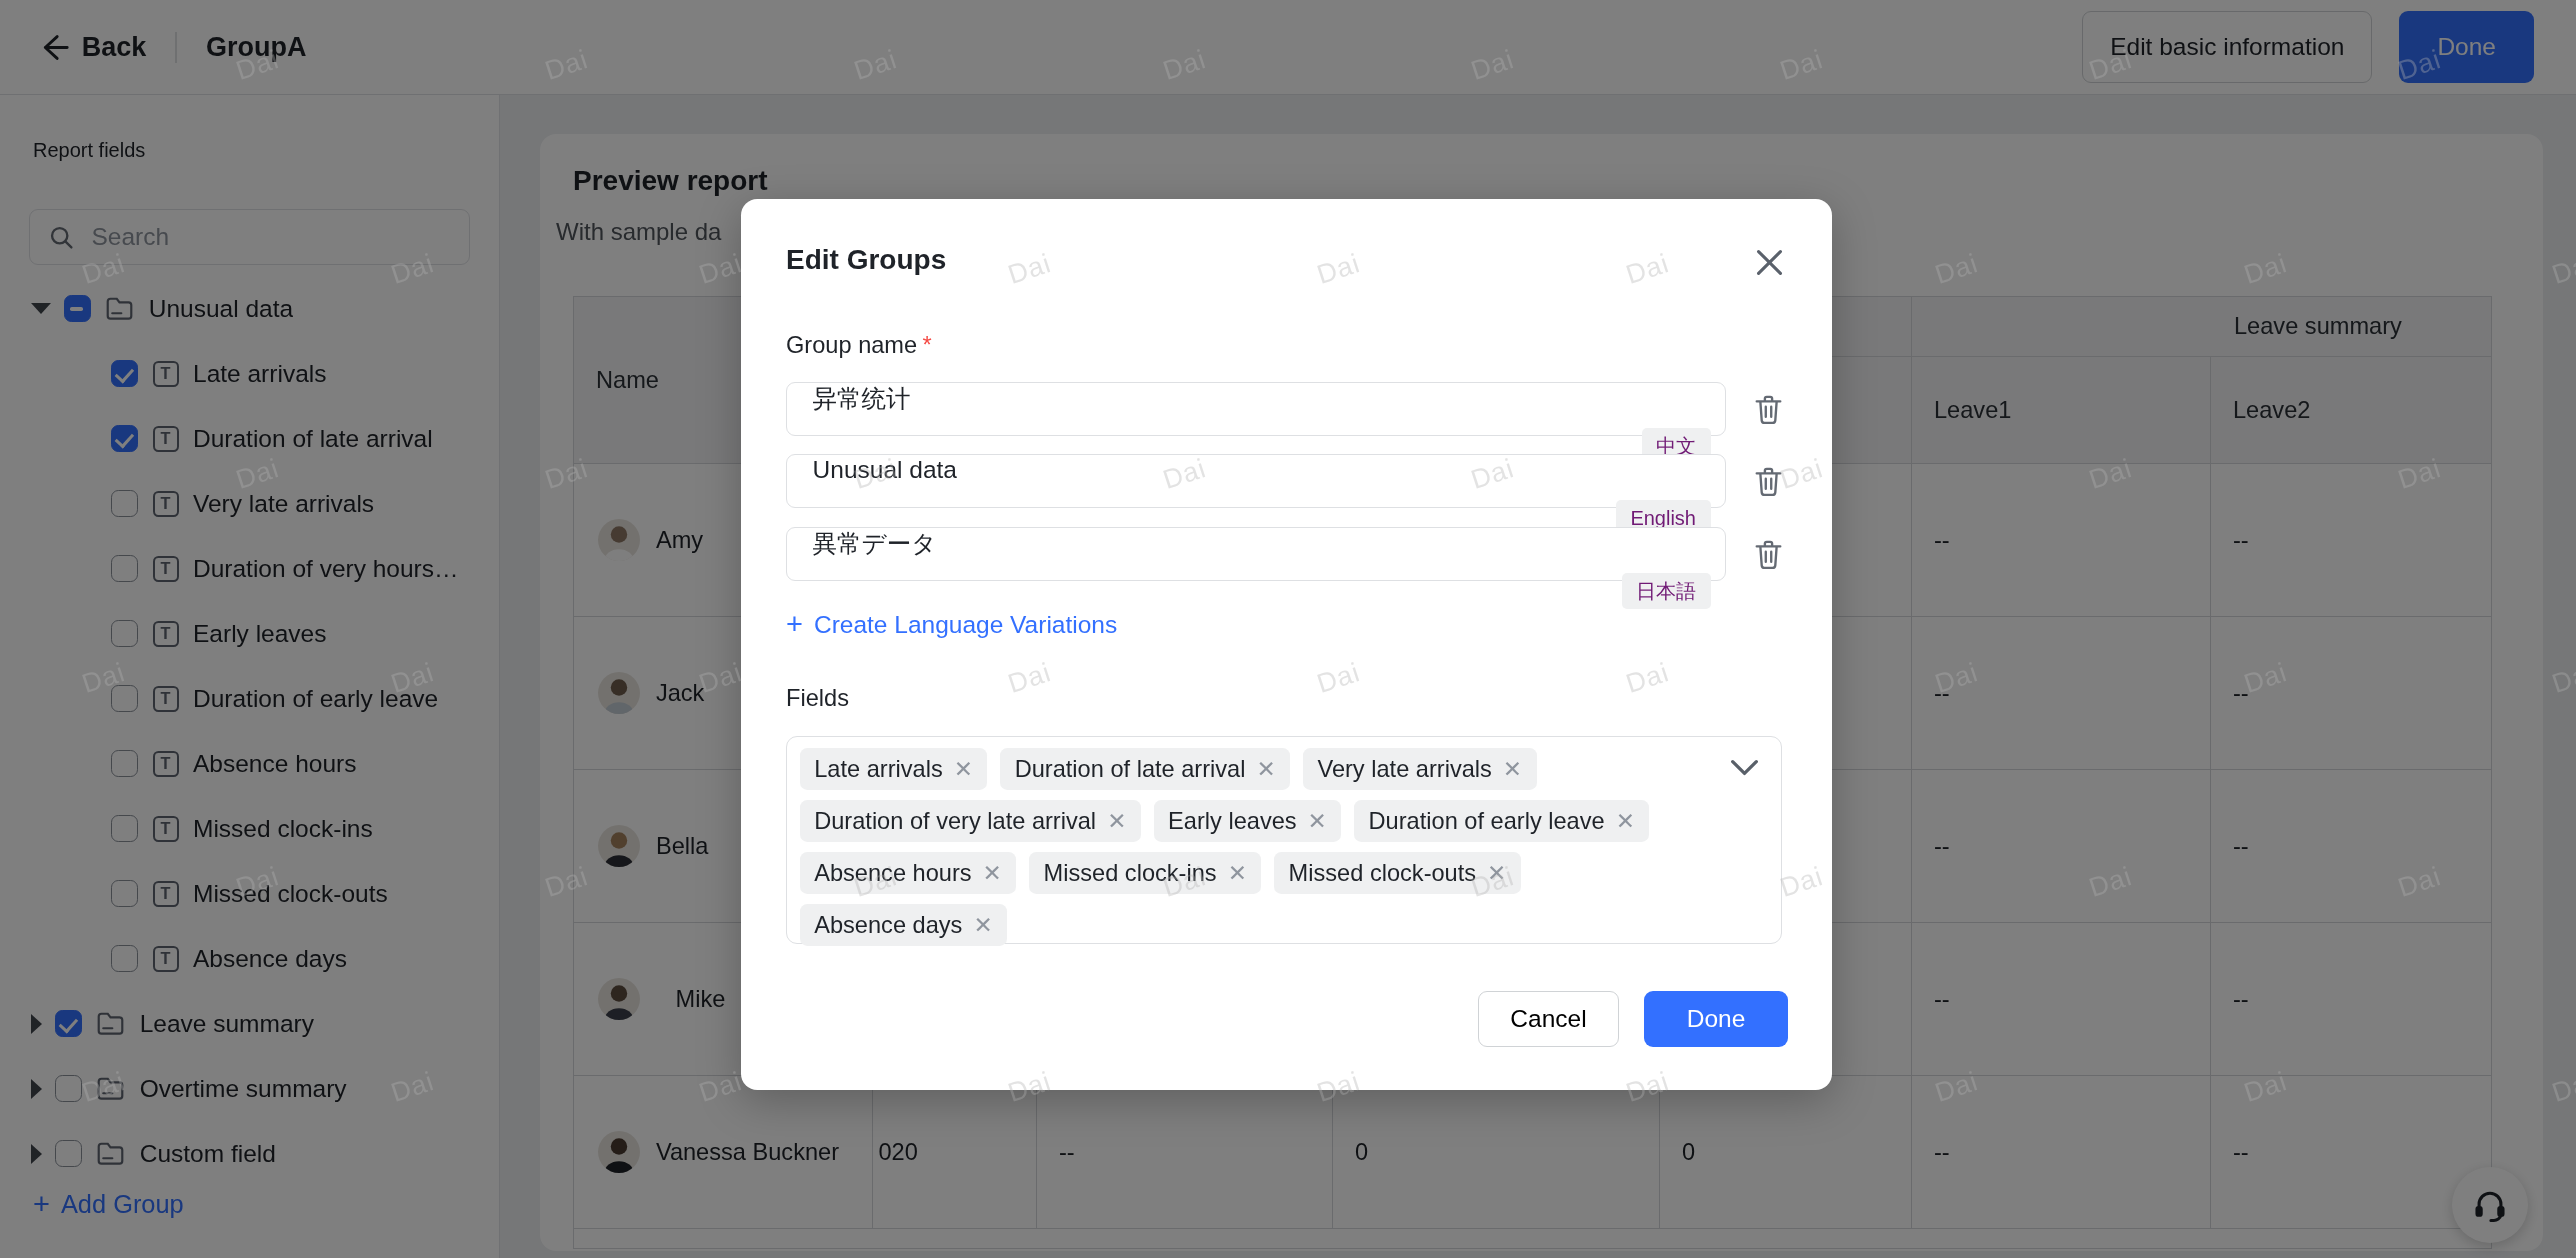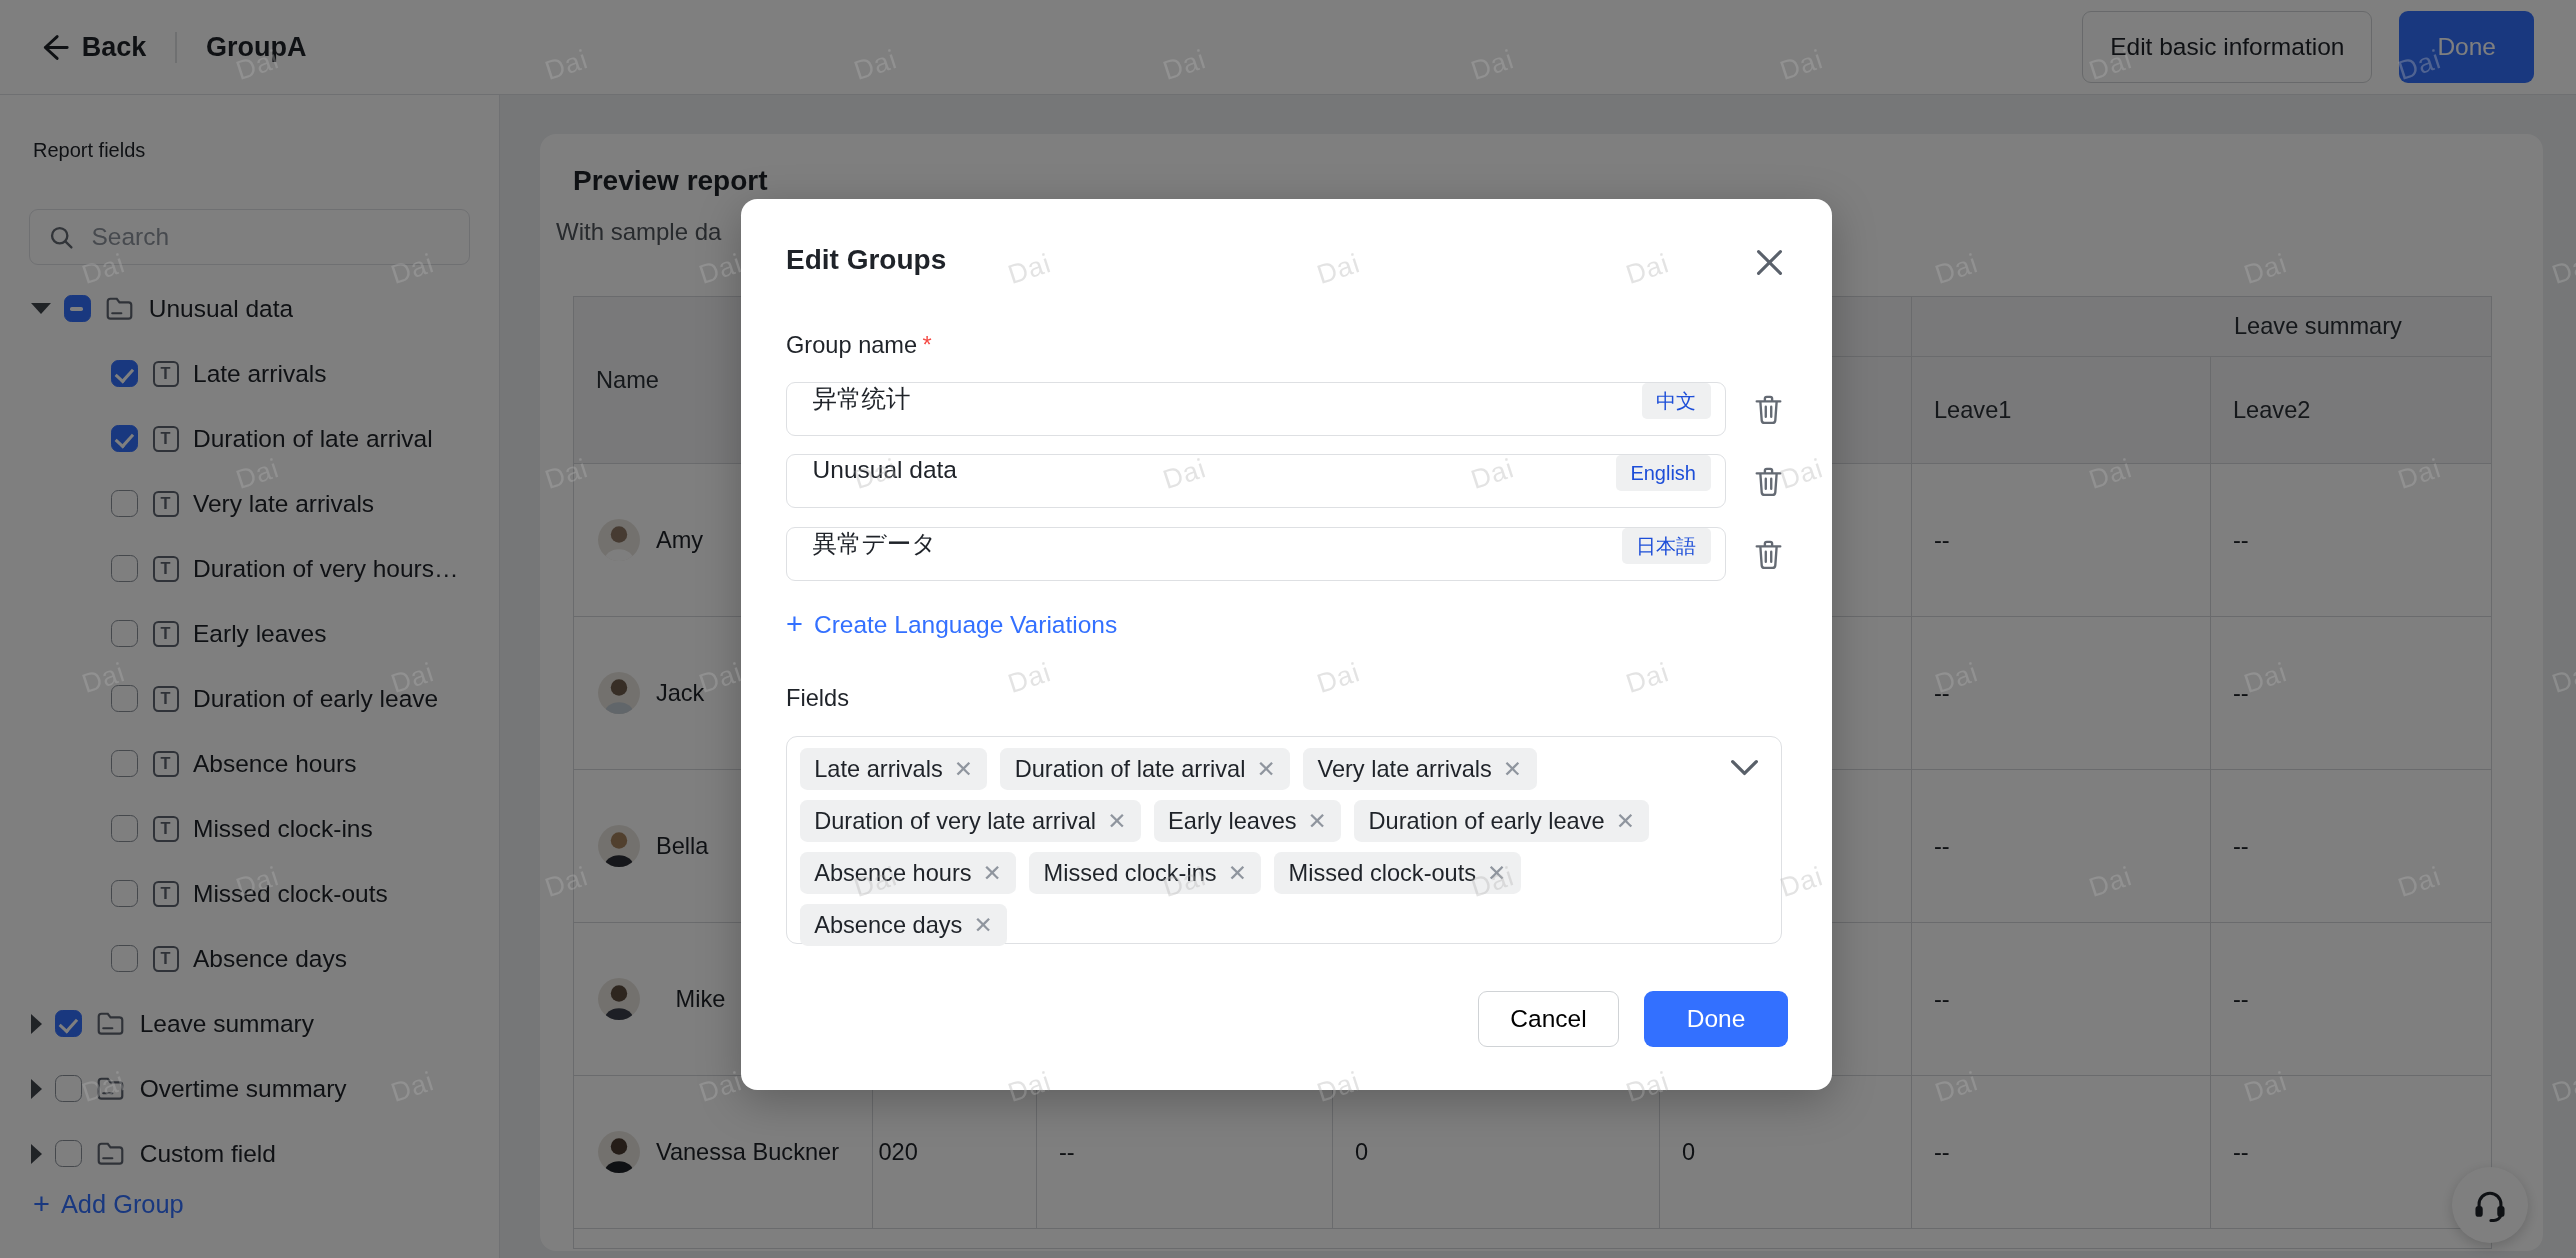--- a/index.html
+++ b/index.html
@@ -87,21 +87,21 @@
   .modal-close{position:absolute;left:1010px;top:45px;width:36px;height:36px;display:flex;
     align-items:center;justify-content:center;cursor:pointer;}
   .field-label{position:absolute;left:45px;font-size:23.6px;font-weight:400;color:#1f2329;}
   .req{color:#f54a45;margin-left:5.4px;font-size:23.6px;}
   .name-row{position:absolute;left:45px;width:1046px;height:54px;display:flex;align-items:center;}
   .name-input-box{width:940px;height:54px;border:1.8px solid #dee0e3;border-radius:9px;display:flex;
     align-items:flex-start;background:#fff;gap:8px;}
   .name-input{border:none;outline:none;flex:1;margin-left:23.6px;font-size:24.5px;color:#1f2329;
     font-family:inherit;background:transparent;min-width:0;}
   .lang-badge{flex:none;margin-right:14.5px;height:36px;padding:0 14.5px;background:#eff0f1;border-radius:5px;
-    display:flex;align-items:center;font-size:20px;color:#1d4ed8;}
+    display:flex;align-items:center;font-size:20px;color:#701a75;margin-top:45px;}
   .trash-btn{margin-left:22px;cursor:pointer;display:flex;align-items:center;justify-content:center;
     width:40px;height:40px;}
   .link-row{position:absolute;left:45px;top:411px;display:flex;align-items:center;color:#3370ff;
     font-size:24.5px;cursor:pointer;}
   .fields-box{position:absolute;left:45px;top:537px;width:996px;height:208px;border:1.8px solid #dee0e3;
     border-radius:11px;padding:11px 64px 11px 12.7px;display:flex;flex-direction:column;gap:10px;}
   .tag-row{display:flex;gap:12.7px;}
   .tag{height:42px;background:#eff0f1;border-radius:7.3px;display:flex;align-items:center;
     padding:0 14.5px;font-size:23.6px;color:#1f2329;white-space:nowrap;}
   .tag-x{margin-left:11px;color:#8f959e;font-size:23px;cursor:pointer;line-height:1;}

